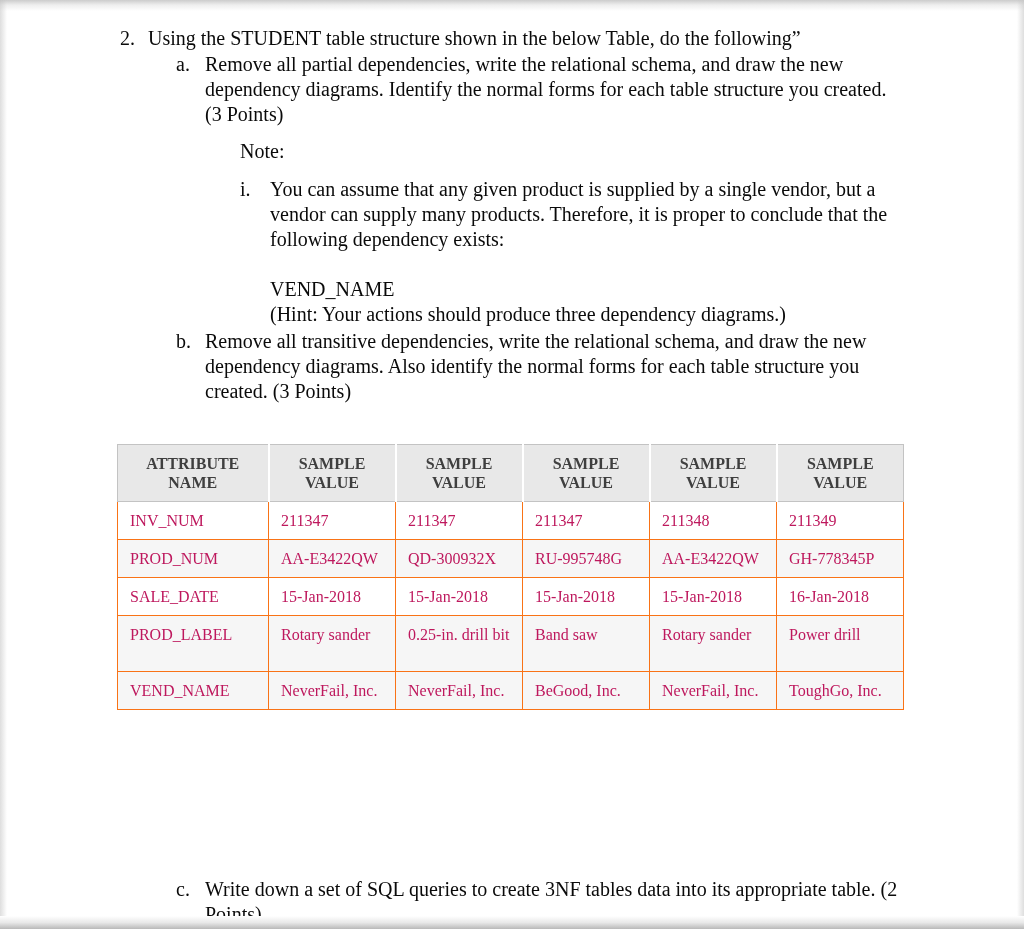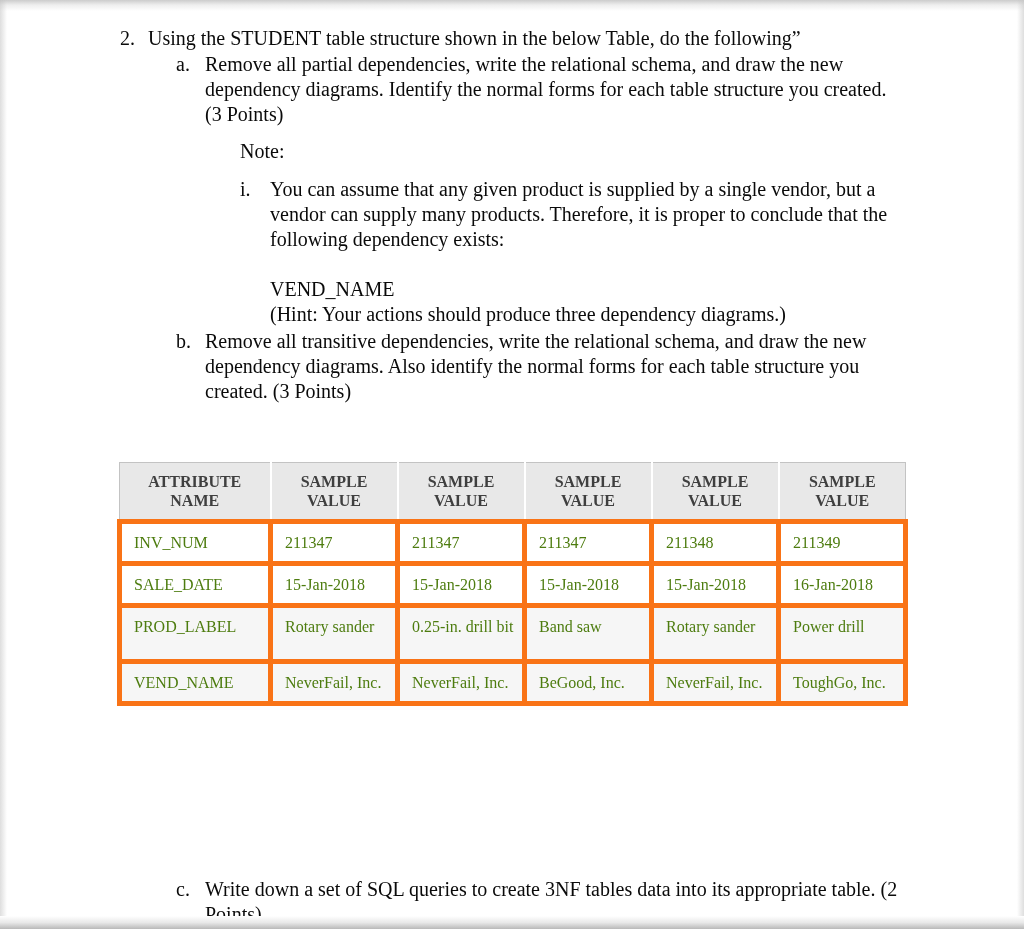--- a/index.html
+++ b/index.html
@@ -43,46 +43,46 @@
   .part-text  { flex: 1; }
 
   .note-label { position: absolute; left: 240px; top: 139px; }
 
   .note-item { position: absolute; left: 240px; top: 177px; width: 680px; display: flex; }
   .roman-label { width: 30px; flex: none; }
   .roman-text  { width: 650px; }
 
   table.data-table {
     position: absolute;
-    left: 117px; top: 462px;
+    left: 117px; top: 444px;
     border-collapse: collapse;
     table-layout: fixed;
     width: 786px;
     font-size: 16px;
     line-height: 19px;
     border: 1px solid #c3c3c3;
   }
   .data-table th {
     background: #e8e8e8;
     color: #3f3f3f;
     font-weight: bold;
     text-align: center;
     vertical-align: middle;
     padding: 9px 6px;
     height: 56px;
     border-left: 2px solid #ffffff;
     border-bottom: 1px solid #c3c3c3;
   }
   .data-table th:first-child { border-left: none; }
   .data-table td {
-    color: #4d7c0f;
+    color: #be185d;
     text-align: left;
     vertical-align: top;
     padding: 9px 4px 9px 12px;
-    border: 5px solid #f97316;
+    border: 1px solid #f97316;
     background: #ffffff;
     height: 37px;
   }
   .data-table tr.alt td { background: #f6f6f6; }
   .data-table tr.tall td { height: 56px; }
 </style>
 </head>
 <body>
 
 <div class="page">
@@ -138,20 +138,28 @@
     </thead>
     <tbody>
       <tr>
         <td>INV_NUM</td>
         <td>211347</td>
         <td>211347</td>
         <td>211347</td>
         <td>211348</td>
         <td>211349</td>
       </tr>
+      <tr class="alt">
+        <td>PROD_NUM</td>
+        <td>AA-E3422QW</td>
+        <td>QD-300932X</td>
+        <td>RU-995748G</td>
+        <td>AA-E3422QW</td>
+        <td>GH-778345P</td>
+      </tr>
       <tr>
         <td>SALE_DATE</td>
         <td>15-Jan-2018</td>
         <td>15-Jan-2018</td>
         <td>15-Jan-2018</td>
         <td>15-Jan-2018</td>
         <td>16-Jan-2018</td>
       </tr>
       <tr class="alt tall">
         <td>PROD_LABEL</td>

